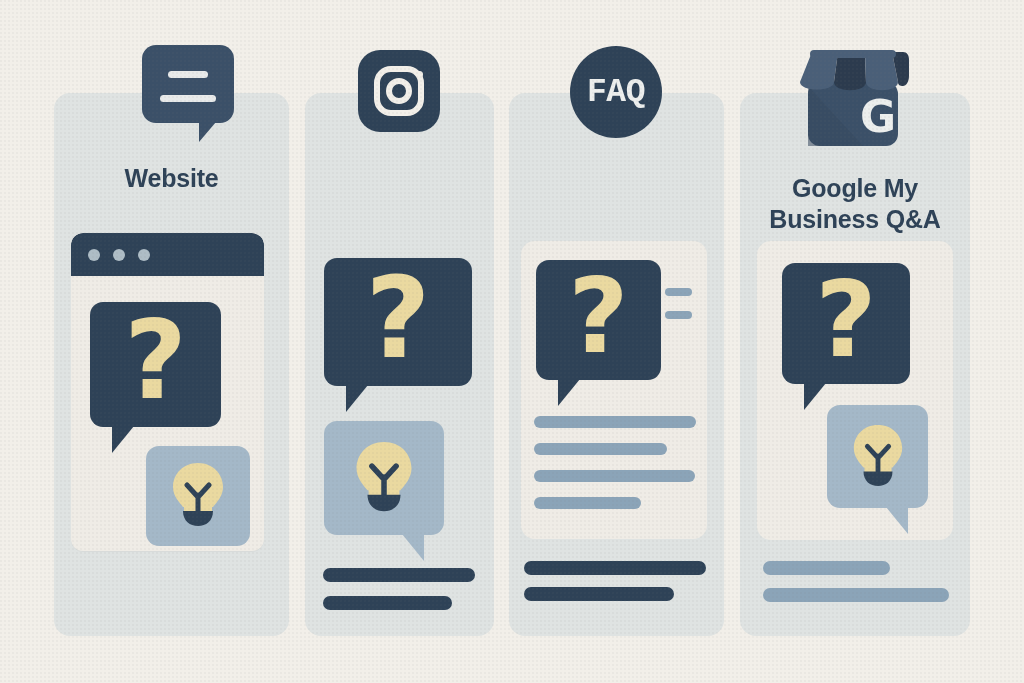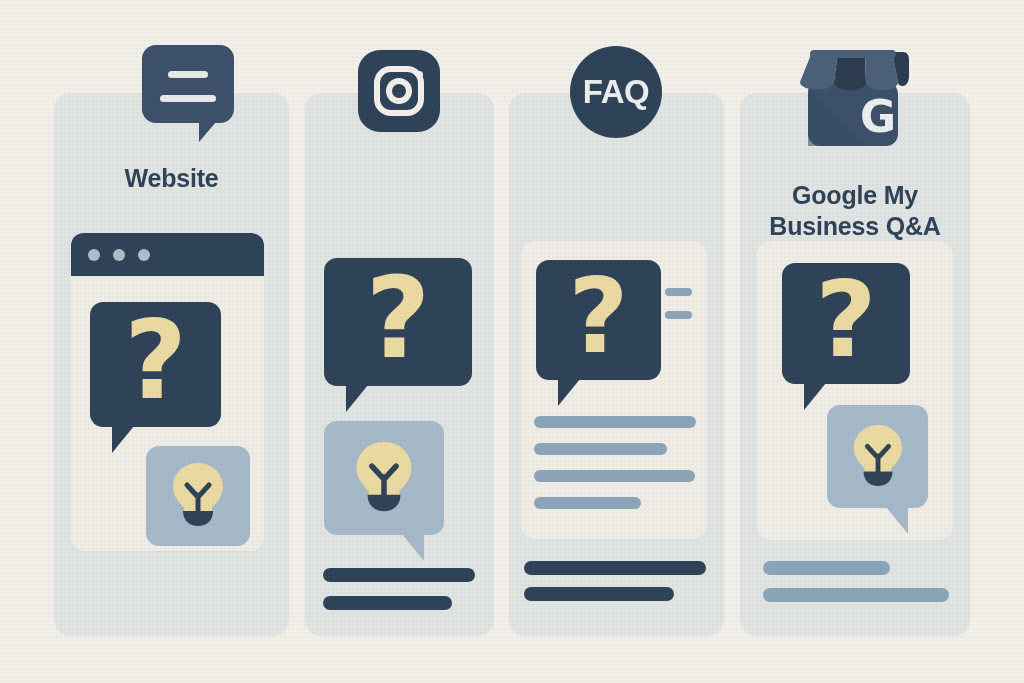--- a/index.html
+++ b/index.html
@@ -123,20 +123,21 @@
     width: 92px; height: 92px;
     background: #2e4257;
     border-radius: 50%;
     display: flex;
     align-items: center;
     justify-content: center;
     color: #eceeed;
     font-size: 33px;
     font-weight: 700;
     letter-spacing: -.5px;
+    font-family: Liberation Mono, monospace;
   }
 
   
   .gmb-head { width: 120px; height: 104px; position: relative; }
 
   
   .browser {
     position: absolute;
     background: #efece6;
     border-radius: 12px;
@@ -325,21 +326,21 @@
         <path d="M7 36 L19 6 H45 L41 36 C41 46 7 46 7 36 Z" fill="#4a5f78"></path>
         <path d="M41 36 L45 6 H72 L73 36 C73 47 41 47 41 36 Z" fill="#2c3b4e"></path>
         <path d="M73 36 L72 6 H99 L105 36 C105 47 73 47 73 36 Z" fill="#4a5f78"></path>
         <path d="M105 36 L99 6 H110 C114 6 116 9 116 14 L116 30 C116 36 113 40 110 40 C107 40 105 39 105 36 Z" fill="#2c3b4e"></path>
         <rect x="17" y="4" width="86" height="8" rx="4" fill="#4a5f78"></rect>
         <text x="85" y="86" font-family="DejaVu Sans, sans-serif" font-size="44" font-weight="700" fill="#eceeed" text-anchor="middle">G</text>
       </svg>
     </div>
   </div>
 
-  <div class="col-title" style="left:740px; top:180px; width:230px;">Google My Business Q&amp;A</div>
+  <div class="col-title" style="left:740px; top:173px; width:230px;">Google My Business Q&amp;A</div>
 
   <div class="white-card" style="left:757px; top:241px; width:196px; height:299px;"></div>
 
   <div class="qbubble" style="left:782px; top:263px; width:128px; height:121px;">
     <span class="tail"></span>
     <span class="qmark" style="font-size:106px; padding-bottom:8px;">?</span>
   </div>
 
   <div class="bulbbox" style="left:827px; top:405px; width:101px; height:103px;">
     <span class="tail-r"></span>

